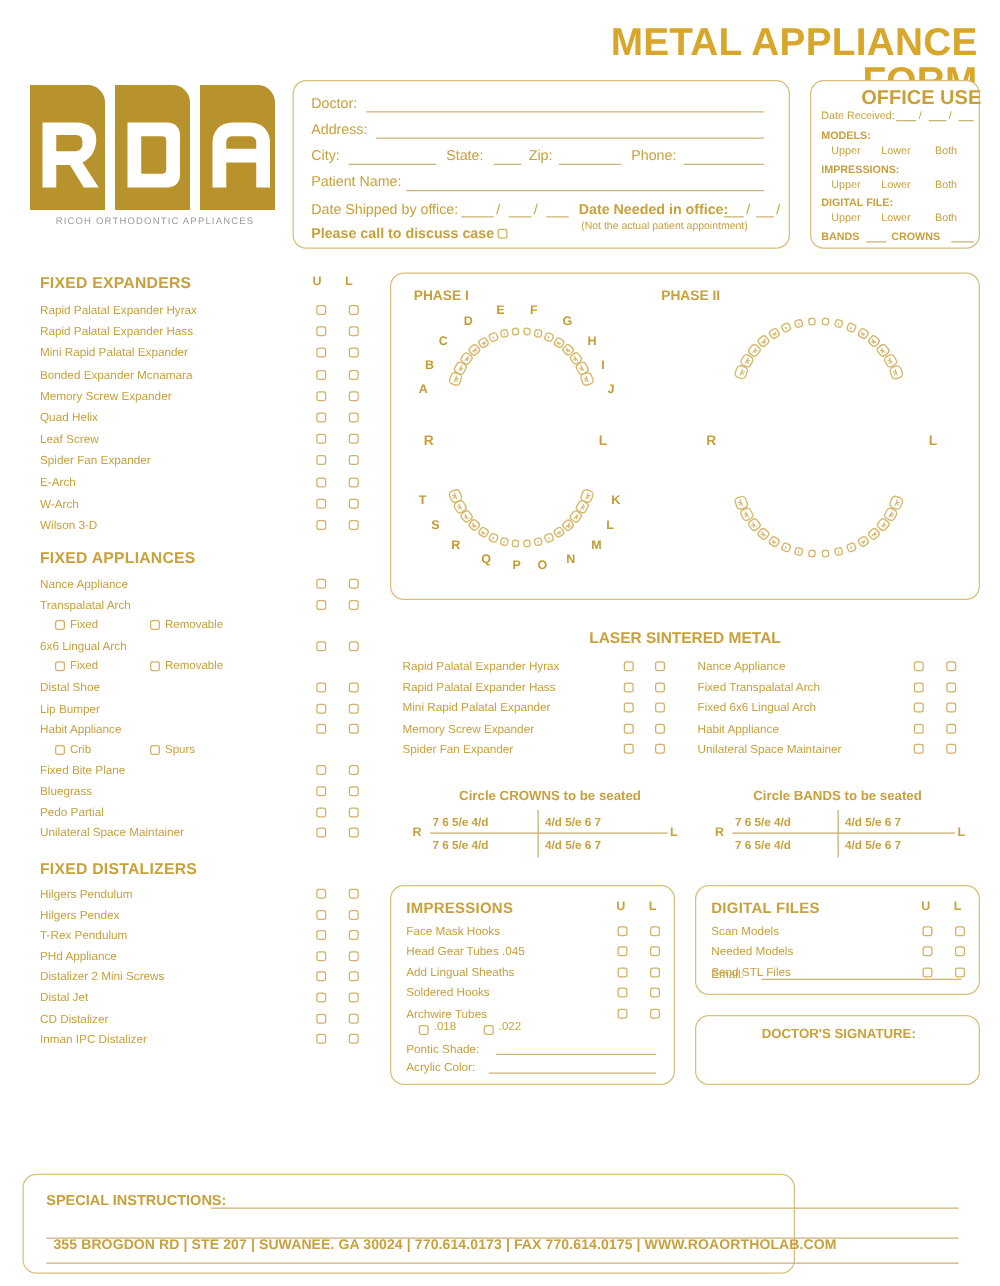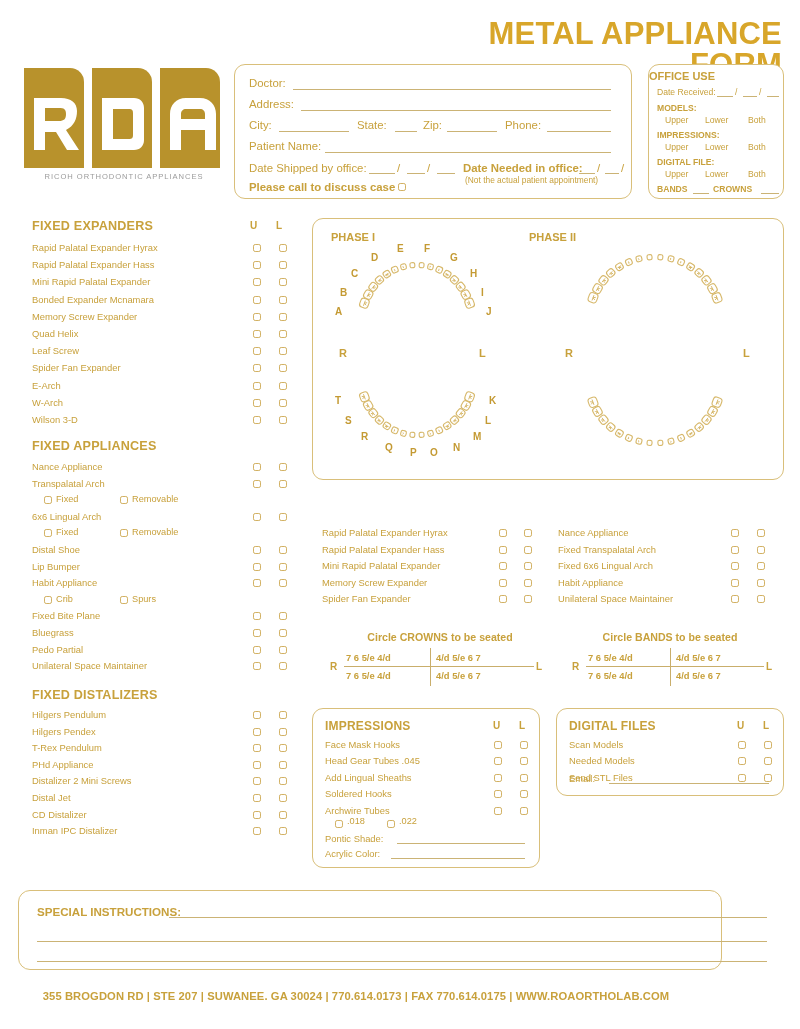--- a/index.html
+++ b/index.html
@@ -36,21 +36,21 @@
 
   
   #doctor-box{left:234px;top:64px;width:398px;height:135px;}
   .fld{position:absolute;font-size:11.4px;white-space:nowrap;}
   .fline{position:absolute;border-bottom:1px solid #cbb375;height:0;}
   .fld-b{font-weight:bold;}
   .tiny{font-size:8.4px;}
 
   
   #office-box{left:648px;top:64px;width:136px;height:135px;}
-  #office-title{position:absolute;top:5px;left:0;width:136px;text-align:left;font-size:11px;font-weight:bold;}
+  #office-title{position:absolute;top:5px;left:0;width:136px;text-align:right;font-size:16px;font-weight:bold;}
   .ou-row{position:absolute;font-size:8.6px;white-space:nowrap;}
   .ou-head{font-weight:bold;font-size:8.6px;}
 
   
   .sect-title{position:absolute;font-size:12.6px;font-weight:bold;letter-spacing:.2px;}
   .ck-label{position:absolute;font-size:9.4px;white-space:nowrap;}
   .ck{
     position:absolute;width:8px;height:8px;box-sizing:border-box;
     border:1.2px solid #d2b163;border-radius:2.2px;background:#fff;
   }
@@ -73,21 +73,21 @@
   .vline{position:absolute;border-left:1.2px solid #c9ae6b;}
   .rl-small{position:absolute;font-size:10px;font-weight:bold;}
 
   
   #acc-box{left:312px;top:708px;width:228px;height:160px;}
   #dig-box{left:556px;top:708px;width:228px;height:88px;}
   #sig-box{left:556px;top:812px;width:228px;height:56px;}
   #sig-title{position:absolute;top:8px;left:0;width:228px;text-align:center;font-size:10.6px;font-weight:bold;}
 
   
-  #si-box{left:18px;top:890px;width:704px;height:80px;border-radius:12px;}
+  #si-box{left:18px;top:939px;width:618px;height:80px;}
   #si-title{position:absolute;left:18px;top:14px;font-size:11.6px;font-weight:bold;}
 
   
   #footer{
     position:absolute;left:0;top:990px;width:712px;text-align:center;
     font-size:11.2px;font-weight:bold;color:#c8a13c;letter-spacing:.1px;
   }
 </style>
 </head>
 <body>
@@ -686,20 +686,21 @@
         <span class="tooth-letter" style="left:72px;top:223px;">Q</span>
         <span class="tooth-letter" style="left:97px;top:228px;">P</span>
         <span class="tooth-letter" style="left:117px;top:228px;">O</span>
         <span class="tooth-letter" style="left:140px;top:223px;">N</span>
         <span class="tooth-letter" style="left:160px;top:212px;">M</span>
         <span class="tooth-letter" style="left:172px;top:196px;">L</span>
         <span class="tooth-letter" style="left:176px;top:176px;">K</span>
       </div>
   </div>
 
+  <div id="laser-title">LASER SINTERED METAL</div>
   <div id="ls-left">
       <span class="ck-label" style="left:322px;top:527px;">Rapid Palatal Expander Hyrax</span>
       <span class="ck" style="left:499px;top:529px;"></span>
       <span class="ck" style="left:524px;top:529px;"></span>
       <span class="ck-label" style="left:322px;top:543.6px;">Rapid Palatal Expander Hass</span>
       <span class="ck" style="left:499px;top:545.6px;"></span>
       <span class="ck" style="left:524px;top:545.6px;"></span>
       <span class="ck-label" style="left:322px;top:560.2px;">Mini Rapid Palatal Expander</span>
       <span class="ck" style="left:499px;top:562.2px;"></span>
       <span class="ck" style="left:524px;top:562.2px;"></span>
@@ -793,20 +794,23 @@
         <span class="ck" style="left:181px;top:48.4px;"></span>
         <span class="ck" style="left:207px;top:48.4px;"></span>
         <span class="ck-label" style="left:12px;top:62.8px;">Send STL Files</span>
         <span class="ck" style="left:181px;top:64.8px;"></span>
         <span class="ck" style="left:207px;top:64.8px;"></span>
       </div>
     <span class="ck-label" style="left:12px;top:64px;">Email:</span>
     <span class="fline" style="left:52px;top:74px;width:160px;"></span>
   </div>
 
+  <div class="rbox" id="sig-box">
+    <div id="sig-title">DOCTOR'S SIGNATURE:</div>
+  </div>
 
   <div class="rbox" id="si-box">
     <span id="si-title">SPECIAL INSTRUCTIONS:</span>
     <span class="fline" style="left:150px;top:26px;width:598px;"></span>
     <span class="fline" style="left:18px;top:50px;width:730px;"></span>
     <span class="fline" style="left:18px;top:70px;width:730px;"></span>
   </div>
 
   <div id="footer">355 BROGDON RD | STE 207 | SUWANEE. GA 30024 | 770.614.0173 | FAX 770.614.0175 | WWW.ROAORTHOLAB.COM</div>
 

